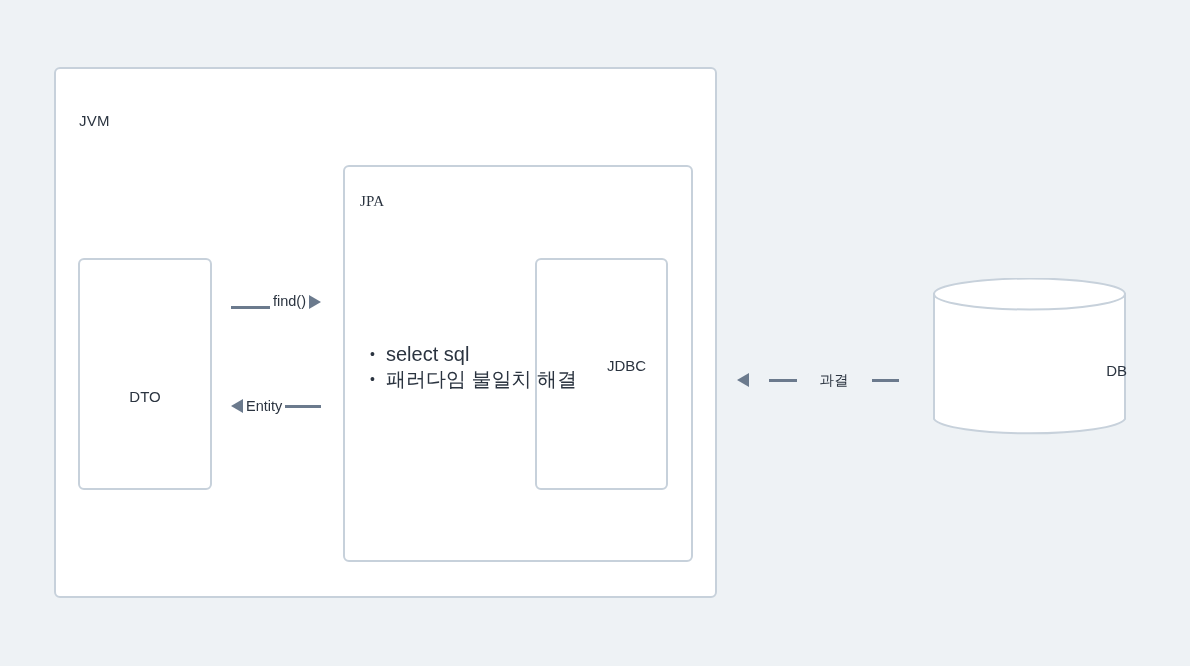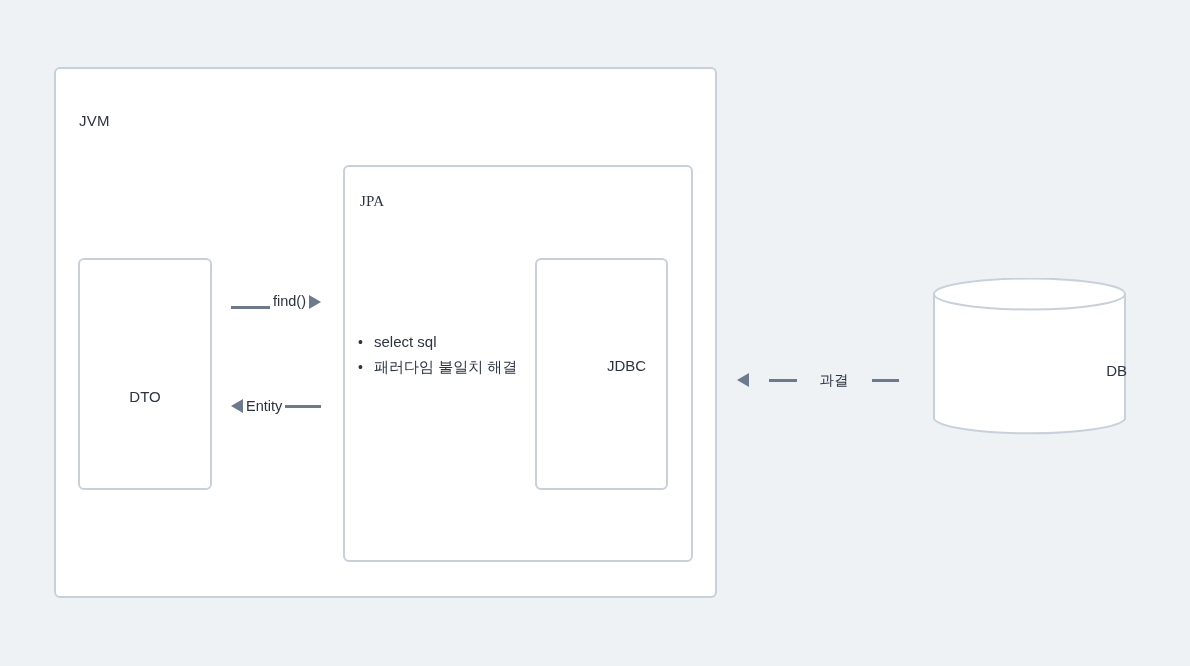--- a/index.html
+++ b/index.html
@@ -59,24 +59,24 @@
 
   
   #jdbc-box { left: 535px; top: 258px; width: 133px; height: 232px; }
   #jdbc-label { top: 354px; left: 550px; width: 153px; }
 
   
   #bullets {
     position: absolute;
     left: 352px;
     top: 330px;
-    margin: 0;
+    margin: 12px;
     padding: 0 0 0 22px;
     list-style: none;
-    font-size: 15px;
+    font-size: 20px;
     line-height: 24.5px;
     color: #2b3440;
   }
   #bullets li { position: relative; white-space: nowrap; }
   #bullets li::before {
     content: "•";
     position: absolute;
     left: -16px;
     top: 0;
     color: #2b3440;

